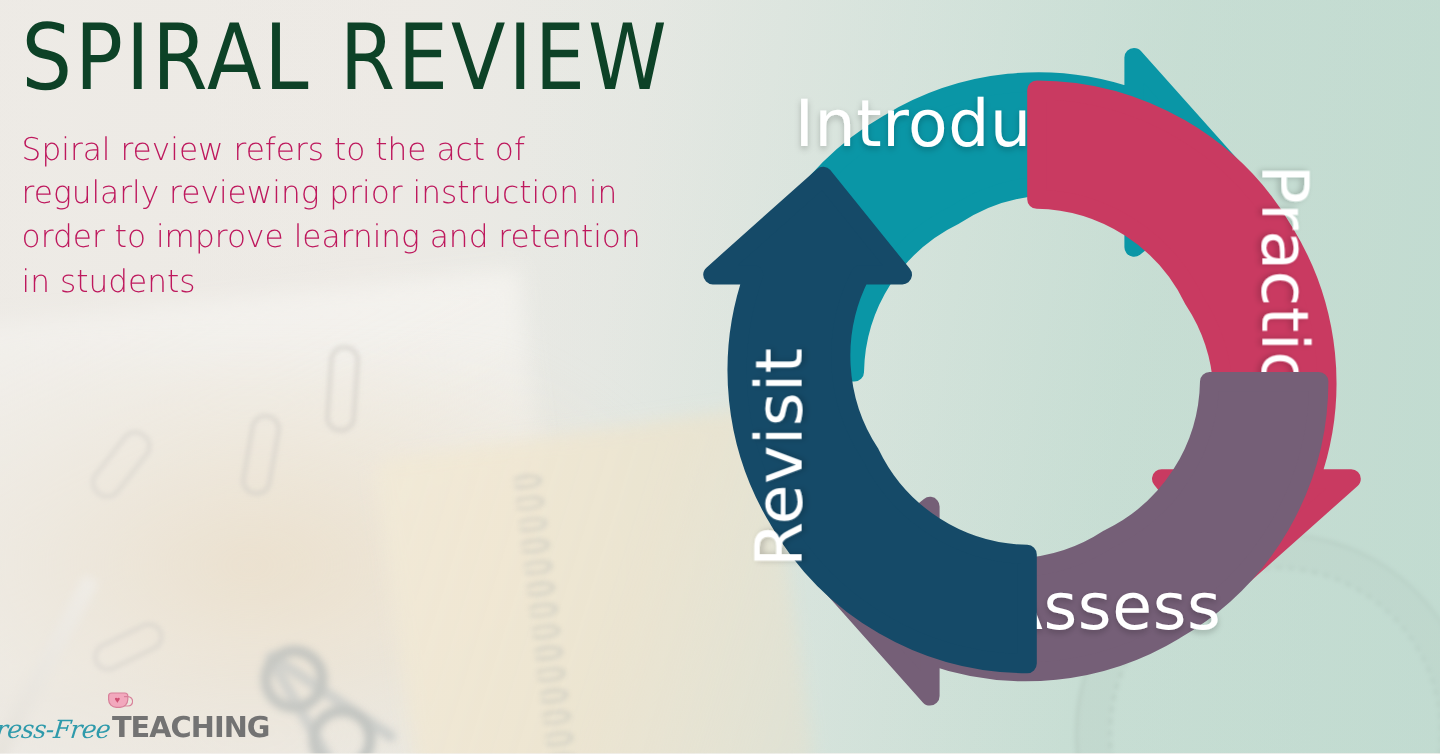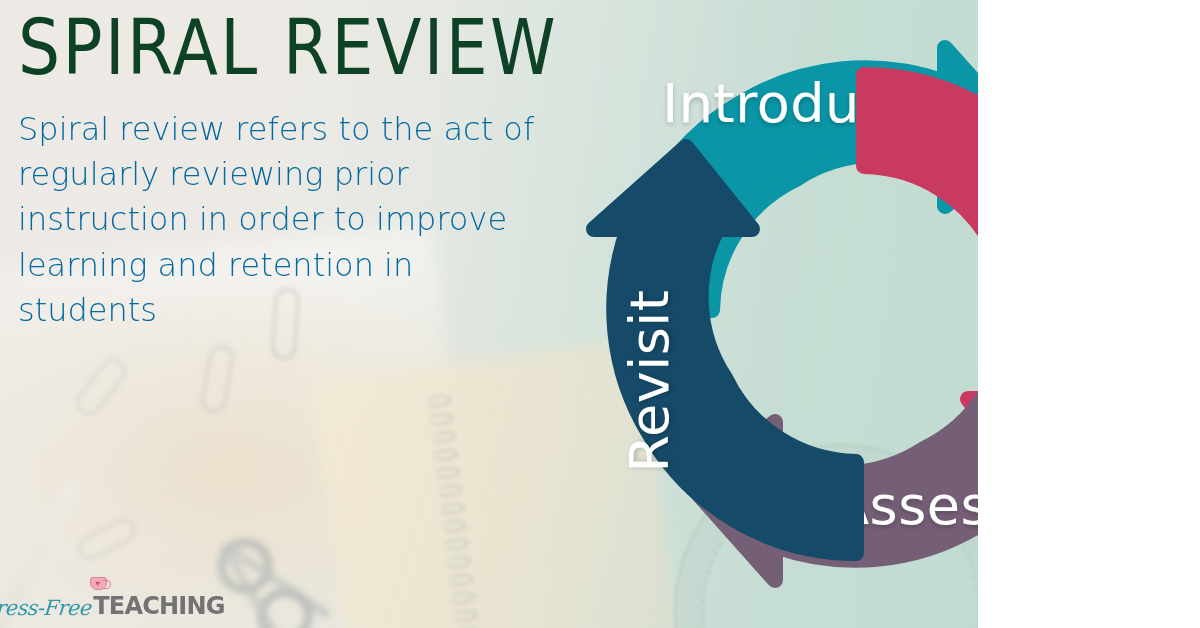--- a/index.html
+++ b/index.html
@@ -8,21 +8,21 @@
   }
   body {
     width: 1200px;
     height: 628px;
     overflow: hidden;
     font-family: "Liberation Sans", sans-serif;
   }
 
   #stage {
     position: relative;
-    width: 978px;
+    width: 1200px;
     height: 628px;
     overflow: hidden;
     background: #ece9e4;
   }
 
   
   .bg-base {
     position: absolute;
     inset: 0;
     background:
@@ -163,24 +163,24 @@
     letter-spacing: 2.5px;
     color: #0d4227;
     font-weight: 400;
     transform: scaleX(0.97);
     transform-origin: left center;
     margin: 0 0 18px 0;
     white-space: nowrap;
   }
   .subhead {
     font-family: "DejaVu Sans", sans-serif;
-    font-size: 32px;
+    font-size: 26px;
     line-height: 1.42;
     font-weight: 300;
-    color: #0369a1;
+    color: #be185d;
     margin: 0;
     max-width: 530px;
   }
 
   
   .logo {
     position: absolute;
     left: 10px;
     bottom: 8px;
     z-index: 6;

